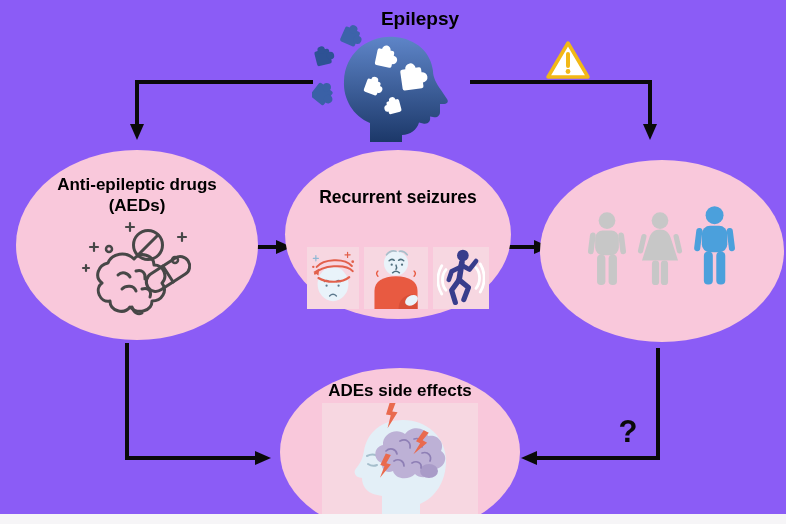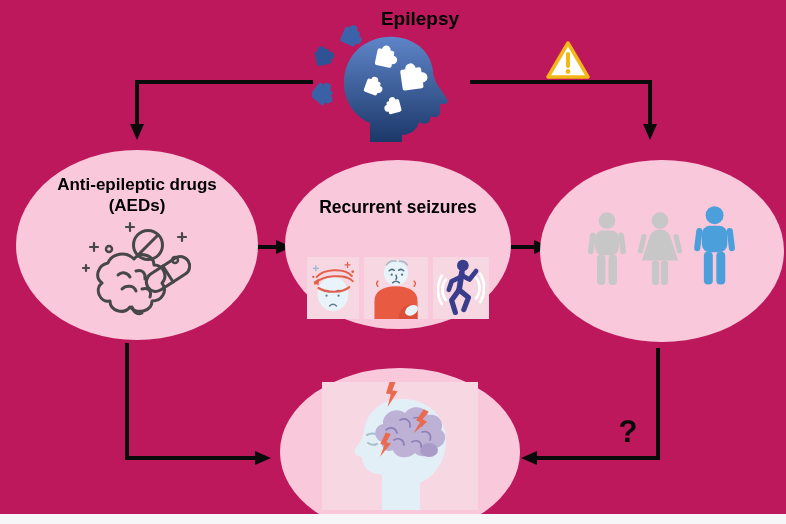--- a/index.html
+++ b/index.html
@@ -1,41 +1,41 @@
 <!DOCTYPE html>
 <html><head>
 <meta charset="utf-8">
 <style>
   * { box-sizing: border-box; margin: 0; padding: 0; }
   html,body { background:#ffffff; }
   .canvas {
     position: relative;
     width: 786px;
     height: 524px;
-    background: #be185d;
+    background: #8b5cf6;
     overflow: hidden;
     font-family: "Liberation Sans", sans-serif;
   }
   .node {
     position: absolute;
     border-radius: 50%;
     background: #F9C8DB;
     display: flex;
     flex-direction: column;
     align-items: center;
   }
   .node-title {
     font-weight: bold;
     color: #000;
     text-align: center;
     line-height: 1.25;
     white-space: nowrap;
   }
   #el-aeds      { left:16px;   top:150px; width:242px; height:190px; padding-top:24px; }
-  #el-recurrent { left:285px; top:160px; width:226px; height:169px; padding-top:37px;gap:34px; }
+  #el-recurrent { left:285px; top:150px; width:226px; height:169px; padding-top:37px;gap:34px; }
   #el-pharmaco  { left:540px; top:160px; width:244px; height:182px; padding-top:40px; }
   #el-ades      { left:280px; top:368px; width:240px; height:168px; padding-top:12px; }
   #el-aeds .node-title, #el-pharmaco .node-title, #el-ades .node-title { font-size:17px; }
   #el-recurrent .node-title { font-size:17.5px; }
 
   .epilepsy-label {
     position: absolute;
     left: 358px; top: 8px; width: 124px;
     text-align: center;
     font-size: 19px;
@@ -285,20 +285,21 @@
           <rect x="3" y="21.5" width="6" height="23" rx="3" transform="rotate(7 6 33)"></rect>
           <rect x="35" y="21.5" width="6" height="23" rx="3" transform="rotate(-7 38 33)"></rect>
           <rect x="11.5" y="45" width="8.8" height="32" rx="4"></rect>
           <rect x="23.7" y="45" width="8.8" height="32" rx="4"></rect>
         </g>
       </svg>
     </div>
   </div>
 
   <div class="node" id="el-ades">
+    <div class="node-title">ADEs side effects</div>
     <svg width="156" height="128" viewBox="0 0 156 128" style="margin-top:2px;">
       <rect x="0" y="0" width="156" height="128" fill="#F7D7E1"></rect>
       <path d="M98,128 L98,101 C114,94 124,78 124,58 C124,34 105,17 81,17
                C59,17 45,30 42,48 C41,55 38,61 34,65.5 C31,69 33,73.5 37.5,74.5
                L40,75 C40,83 45,89.5 53,91.5 L60,93 L60,128 Z" fill="#E3EFF7"></path>
       <g fill="none" stroke="#A5BECC" stroke-width="2" stroke-linecap="round">
         <path d="M45,53 q5,-2.5 9.5,-0.5"></path>
         <path d="M46,61 q4.5,3 9,1"></path>
       </g>
       <g transform="translate(50,24)">

